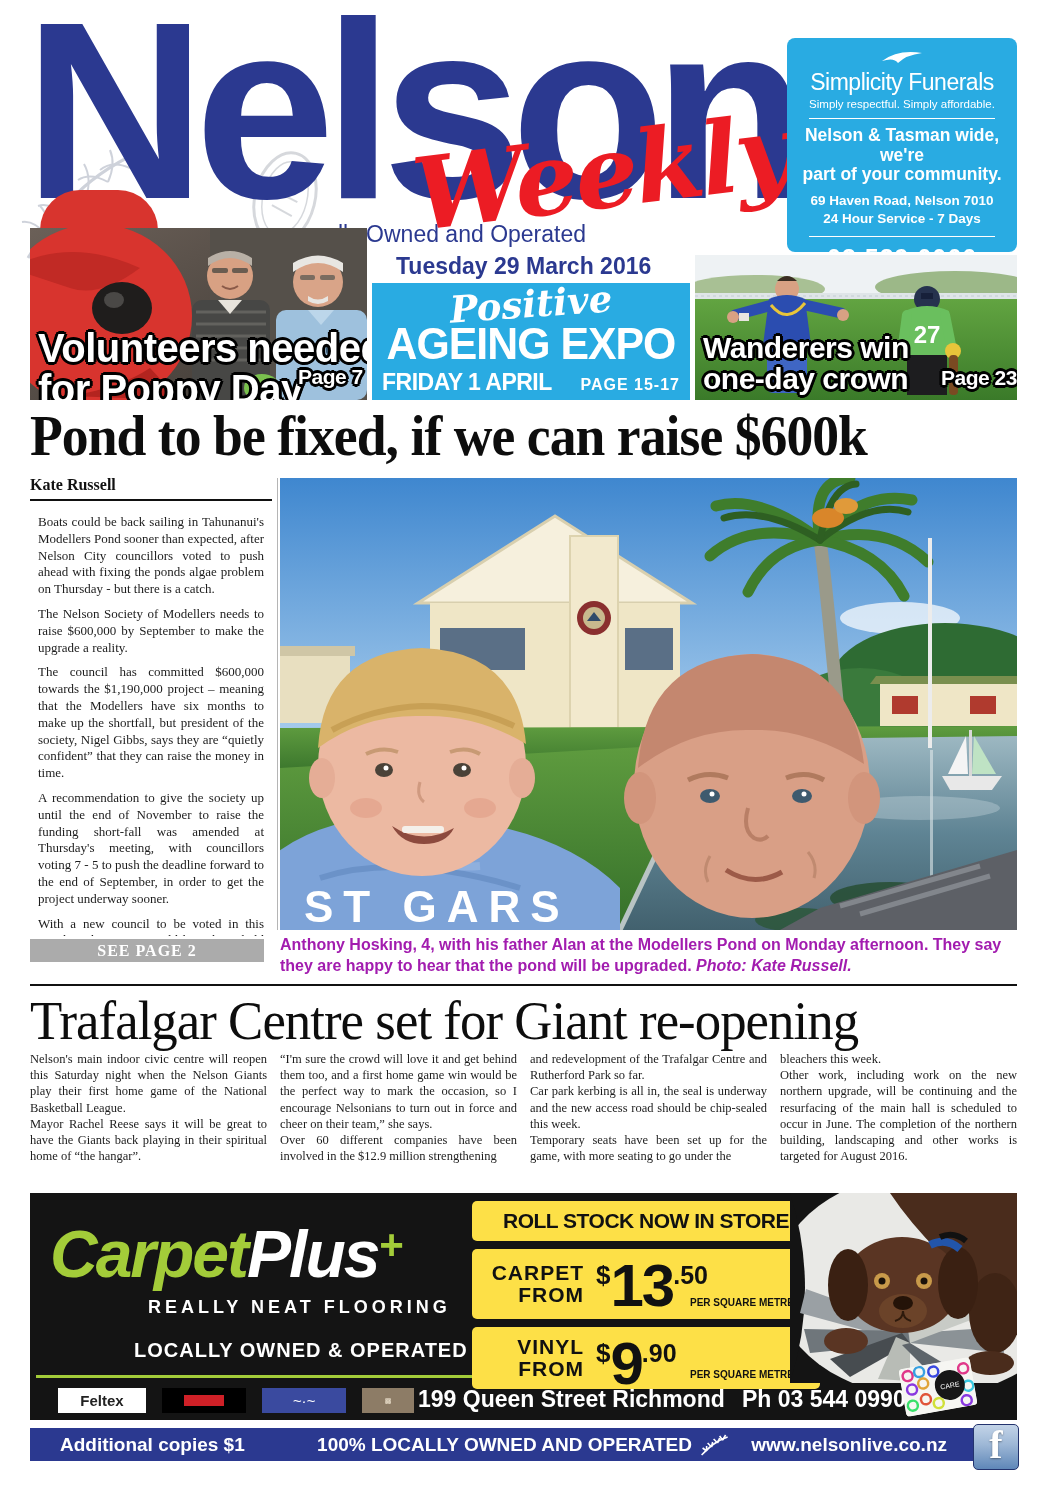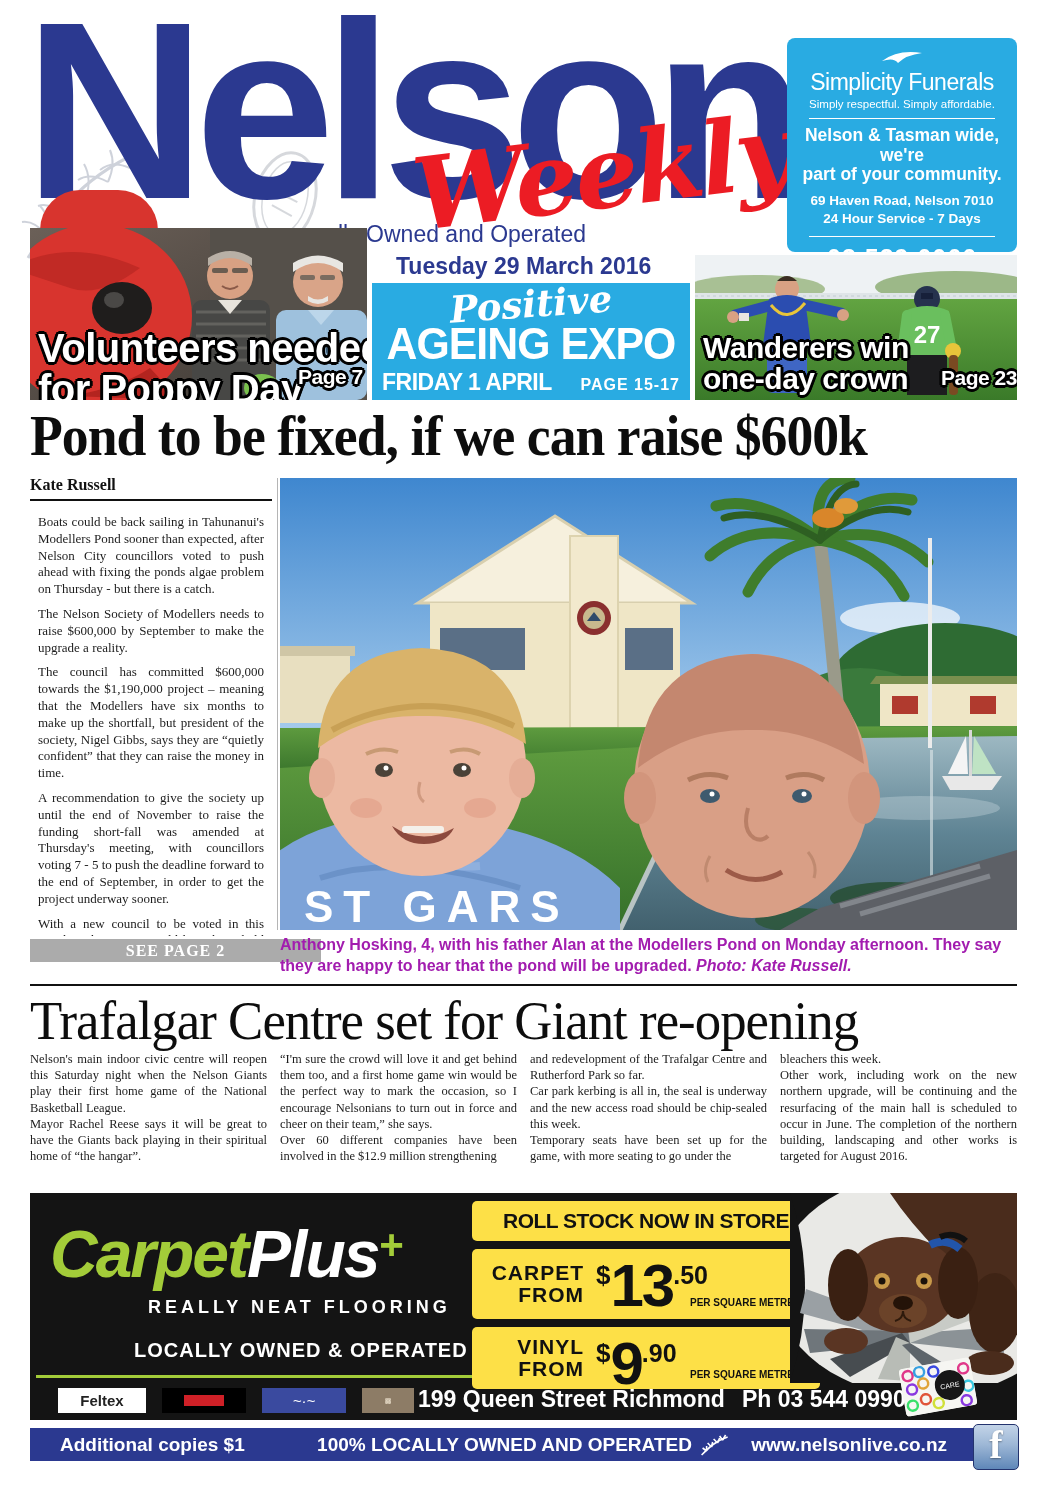--- a/index.html
+++ b/index.html
@@ -54,21 +54,21 @@
   
   .h1{left:30px;top:403px;width:987px;font-family:"Liberation Serif",serif;font-weight:bold;
     font-size:57px;letter-spacing:-1px;white-space:nowrap;color:#0d0d0d;
     transform:scaleX(.94);transform-origin:left;}
   .byline{left:30px;top:476px;font-family:"Liberation Serif",serif;font-weight:bold;font-size:16px;color:#111;}
   .byline-rule{left:30px;top:499px;width:242px;height:2px;background:#111;}
   .lead-body{left:30px;top:506px;width:242px;height:430px;overflow:hidden;
     font-family:"Liberation Serif",serif;font-size:13px;line-height:16.8px;text-align:justify;color:#1c1c1c;}
   .lead-body p{margin:8px;}
   .col-vrule{left:277px;top:478px;width:1px;height:452px;background:#b5b5b5;}
-  .see-page{left:30px;top:939px;width:291px;height:23px;background:#ABABAB;color:#fff;
+  .see-page{left:30px;top:939px;width:234px;height:23px;background:#ABABAB;color:#fff;
     font-family:"Liberation Serif",serif;font-weight:bold;font-size:16px;line-height:23px;
     text-align:center;letter-spacing:1px;}
   .lead-photo{left:280px;top:478px;width:737px;height:452px;overflow:hidden;}
   .caption{left:280px;top:935px;width:737px;font-family:Liberation Sans, sans-serif;font-weight:bold;
     font-size:16px;line-height:1.3;color:#a21caf;}
   .caption .credit{font-style:italic;}
   .rule-full{left:30px;top:984px;width:987px;height:2px;background:#111;}
 
   
   .h2{left:30px;top:989px;width:987px;font-family:"Liberation Serif",serif;font-weight:400;

